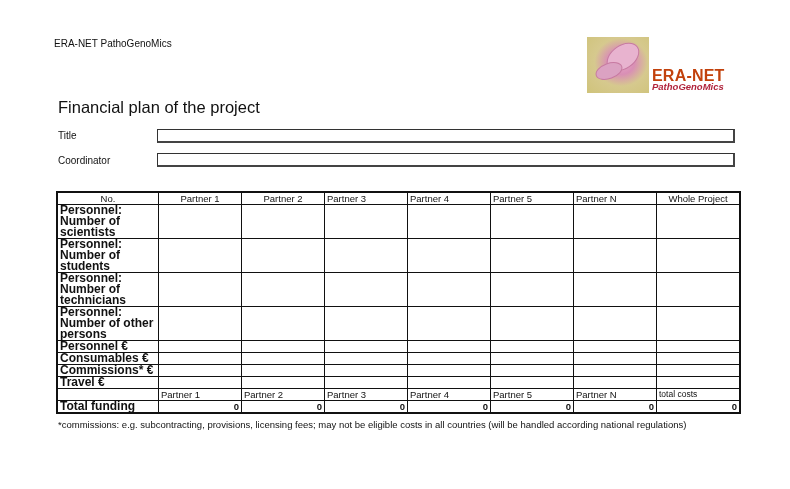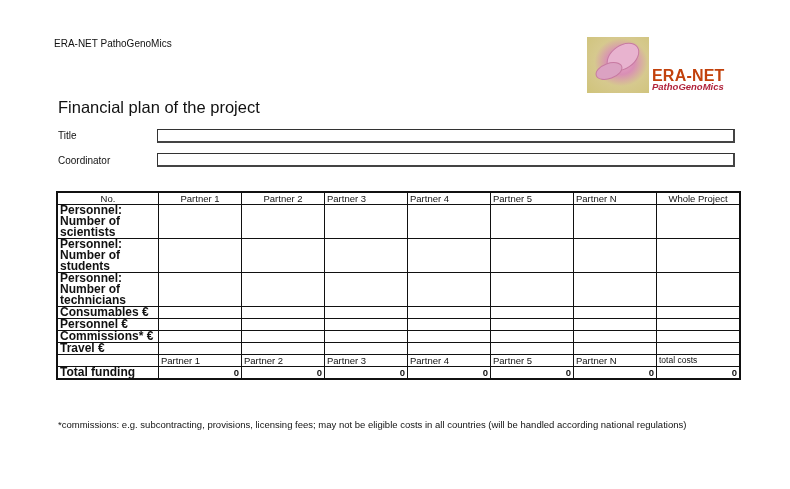--- a/index.html
+++ b/index.html
@@ -83,32 +83,42 @@
   <tr class="tall">
     <td class="lbl">Personnel: Number of technicians</td>
     <td></td>
     <td></td>
     <td></td>
     <td></td>
     <td></td>
     <td></td>
     <td></td>
   </tr>
-  <tr>
-    <td class="lbl">Consumables €</td>
+  <tr class="tall">
+    <td class="lbl">Personnel: Number of other persons</td>
     <td></td>
     <td></td>
     <td></td>
     <td></td>
     <td></td>
     <td></td>
     <td></td>
   </tr>
   <tr>
     <td class="lbl">Personnel €</td>
+    <td></td>
+    <td></td>
+    <td></td>
+    <td></td>
+    <td></td>
+    <td></td>
+    <td></td>
+  </tr>
+  <tr>
+    <td class="lbl">Consumables €</td>
     <td></td>
     <td></td>
     <td></td>
     <td></td>
     <td></td>
     <td></td>
     <td></td>
   </tr>
   <tr>
     <td class="lbl">Commissions* €</td>

